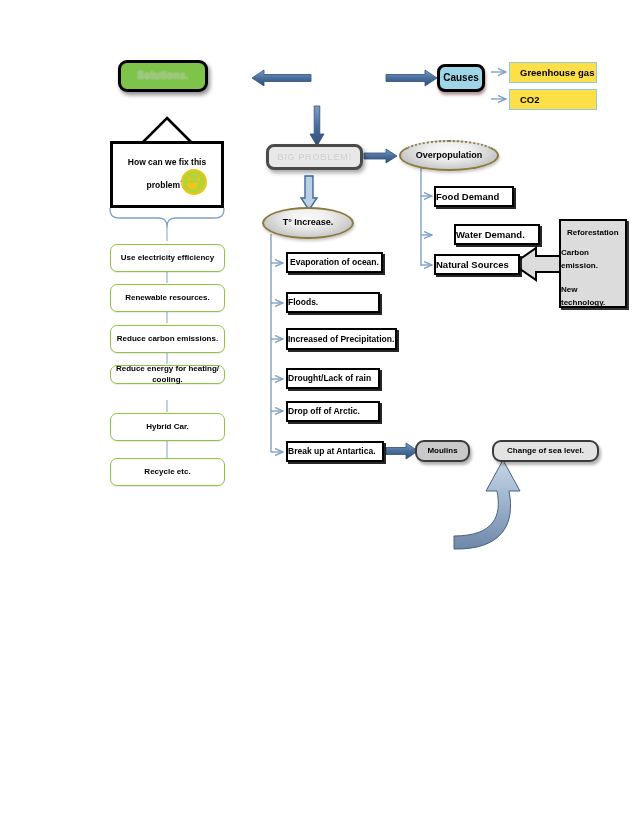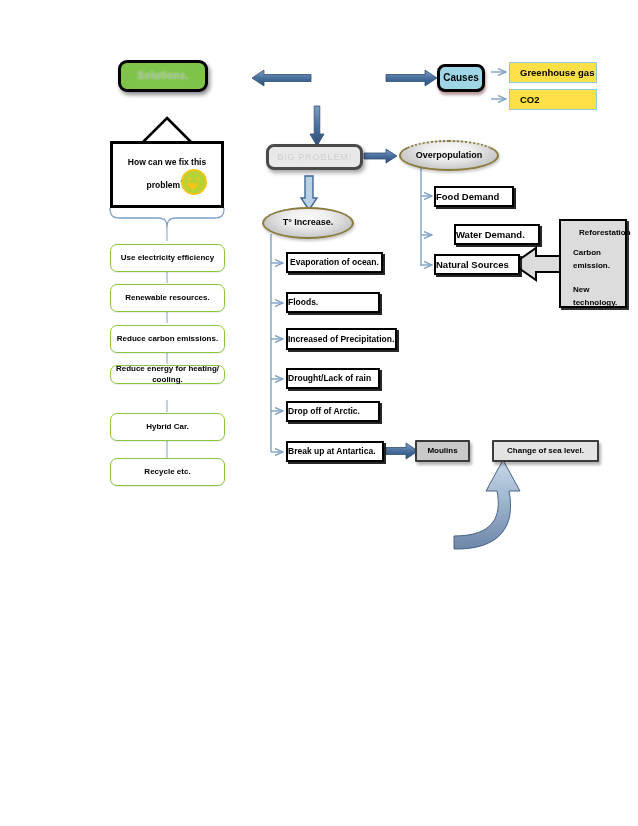--- a/index.html
+++ b/index.html
@@ -125,36 +125,36 @@
     font-size: 8px;
     box-shadow: 0 1px 1px rgba(0,0,0,.08);
     flex-direction: column;
     line-height: 1.35;
   }
 
   
   .n-greybox {
     background: #c9c9c9;
     border: 2px solid #3b3b3b;
-    border-radius: 1px;
+    border-radius: 9px;
     font-size: 8px;
     box-shadow: 2px 3px 3px rgba(0,0,0,.3);
   }
   .n-greybox.light { background: #e3e3e3; }
 
   
   .n-reforest {
     background: #dcdcdc;
     border: 2px solid #000000;
     box-shadow: 2px 2px 0 rgba(0,0,0,.8);
     display: block;
     text-align: left;
     font-size: 8px;
     font-weight: bold;
-    padding: 6px 6px 6px 12px;
+    padding: 6px 6px 6px 0;
     line-height: 1.45;
   }
   .n-reforest .rf-title { display:block; padding-left:6px; margin-bottom:8px; }
   .n-reforest .rf-line  { display:block; margin-bottom:2px; }
   .n-reforest .rf-gap   { display:block; height:10px; }
 
   
   .smiley {
     position: absolute;
     width: 22px; height: 22px;

